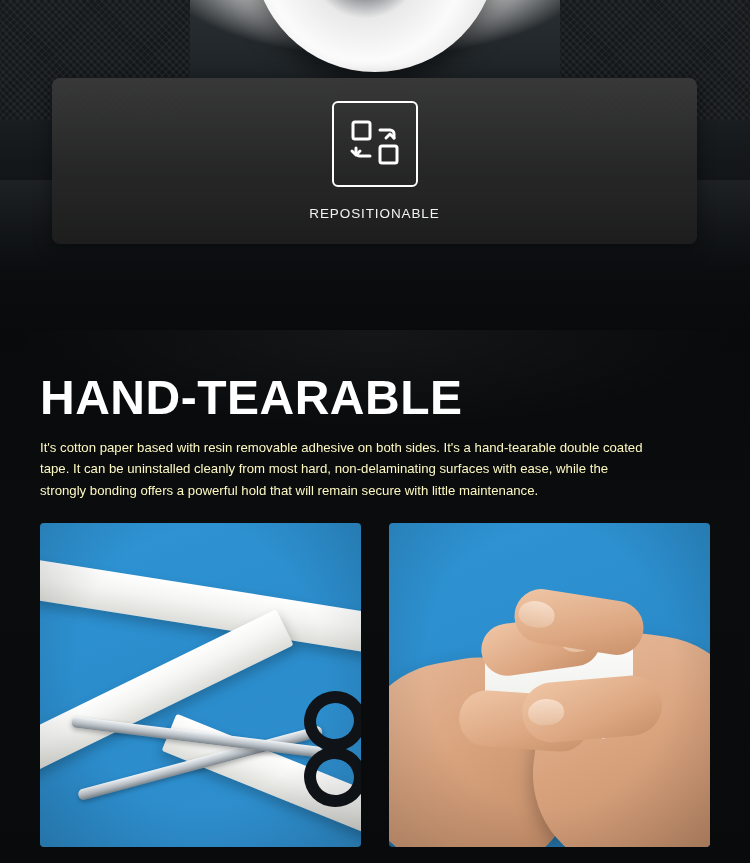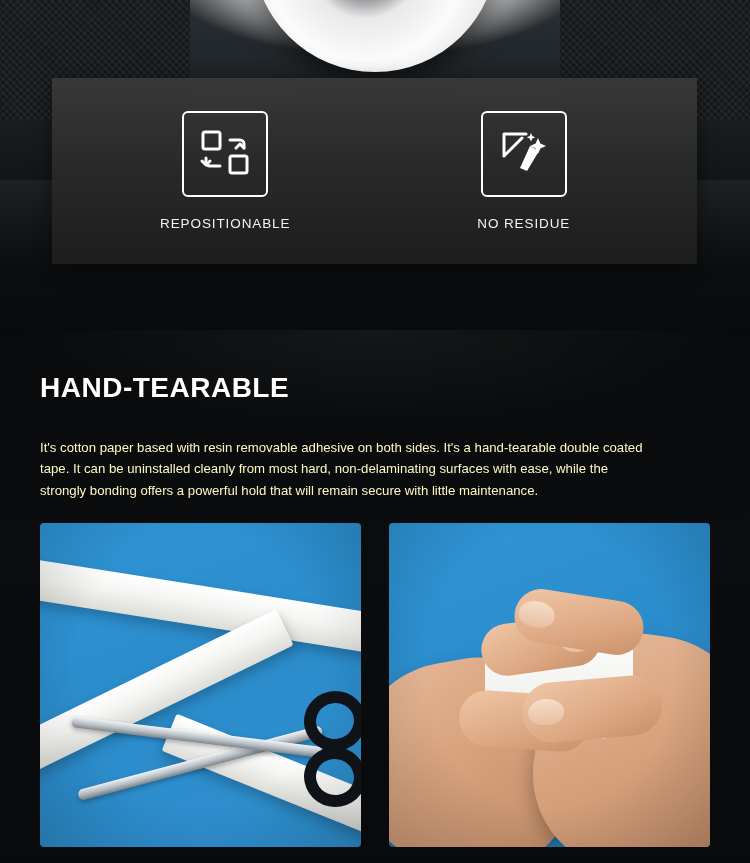--- a/index.html
+++ b/index.html
@@ -52,22 +52,22 @@
   .top-band .floor-shine {
     position: absolute;
     left: 0; bottom: 0; width: 750px; height: 150px;
     background: linear-gradient(180deg, rgba(255,255,255,0.05) 0%, rgba(255,255,255,0) 60%);
   }
 
   
   .feature-card {
     position: absolute;
     left: 52px; top: 78px;
-    width: 645px; height: 186px;
-    border-radius: 0;
+    width: 645px; height: 166px;
+    border-radius: 8px;
     background: linear-gradient(180deg, rgba(58,58,58,.92) 0%, rgba(40,40,40,.92) 55%, rgba(30,30,30,.92) 100%);
     box-shadow: 0 4px 18px rgba(0,0,0,.45);
     display: flex;
     align-items: center;
     justify-content: space-around;
     padding: 0 24px;
   }
   .feature {
     width: 176px;
     display: flex;
@@ -98,21 +98,21 @@
     background:
       radial-gradient(ellipse 520px 140px at 50% 0%, rgba(255,255,255,.05), rgba(255,255,255,0) 70%),
       linear-gradient(180deg, #090a0b 0%, #0b0c0d 40%, #090a0b 100%);
   }
 
   
   .headline {
     position: absolute;
     left: 40px; top: 373px;
     color: #ffffff;
-    font-size: 28px;
+    font-size: 48px;
     font-weight: bold;
     letter-spacing: .5px;
     line-height: 1.05;
   }
   .body-copy {
     position: absolute;
     left: 40px; top: 437px;
     width: 608px;
     color: #fef9c3;
     font-size: 13.2px;
@@ -266,31 +266,20 @@
           <path d="M31 12 h10 a4 4 0 0 1 4 4 v4" stroke-linecap="round"></path>
           <path d="M41 23 l4 -4 4 4" stroke-linecap="round" stroke-linejoin="round" transform="translate(-4,-3)"></path>
           <path d="M21 38 h-10 a4 4 0 0 1 -4 -4 v-4" stroke-linecap="round"></path>
           <path d="M3 30 l4 4 4 -4" stroke-linecap="round" stroke-linejoin="round" transform="translate(0,3)"></path>
         </svg>
       </div>
       <div class="feature-label">REPOSITIONABLE</div>
     </div>
 
 
-    <div class="feature">
-      <div class="feature-icon">
-        <svg width="52" height="52" viewBox="0 0 52 52" fill="none" stroke="#ffffff" stroke-width="3">
-          <path d="M6 6 h22 M6 6 v22 M6 28 L24 10" stroke-linecap="round"></path>
-          <path d="M22 40 l10 -22 9 5 -12 20z" fill="#ffffff" stroke="none"></path>
-          <path d="M40 10 l2.4 5.6 5.6 2.4 -5.6 2.4 -2.4 5.6 -2.4 -5.6 -5.6 -2.4 5.6 -2.4z" fill="#ffffff" stroke="none"></path>
-          <path d="M33 5 l1.3 3 3 1.3 -3 1.3 -1.3 3 -1.3 -3 -3 -1.3 3 -1.3z" fill="#ffffff" stroke="none"></path>
-        </svg>
-      </div>
-      <div class="feature-label">NO RESIDUE</div>
-    </div>
 
   </div>
 
   <div class="headline">HAND-TEARABLE</div>
   <div class="body-copy">It's cotton paper based with resin removable adhesive on both sides. It's a hand-tearable double coated tape. It can be uninstalled cleanly from most hard, non-delaminating surfaces with ease, while the strongly bonding offers a powerful hold that will remain secure with little maintenance.</div>
 
   <div class="photos">
 
     <div class="photo">
       <div class="tape-strip"></div>

